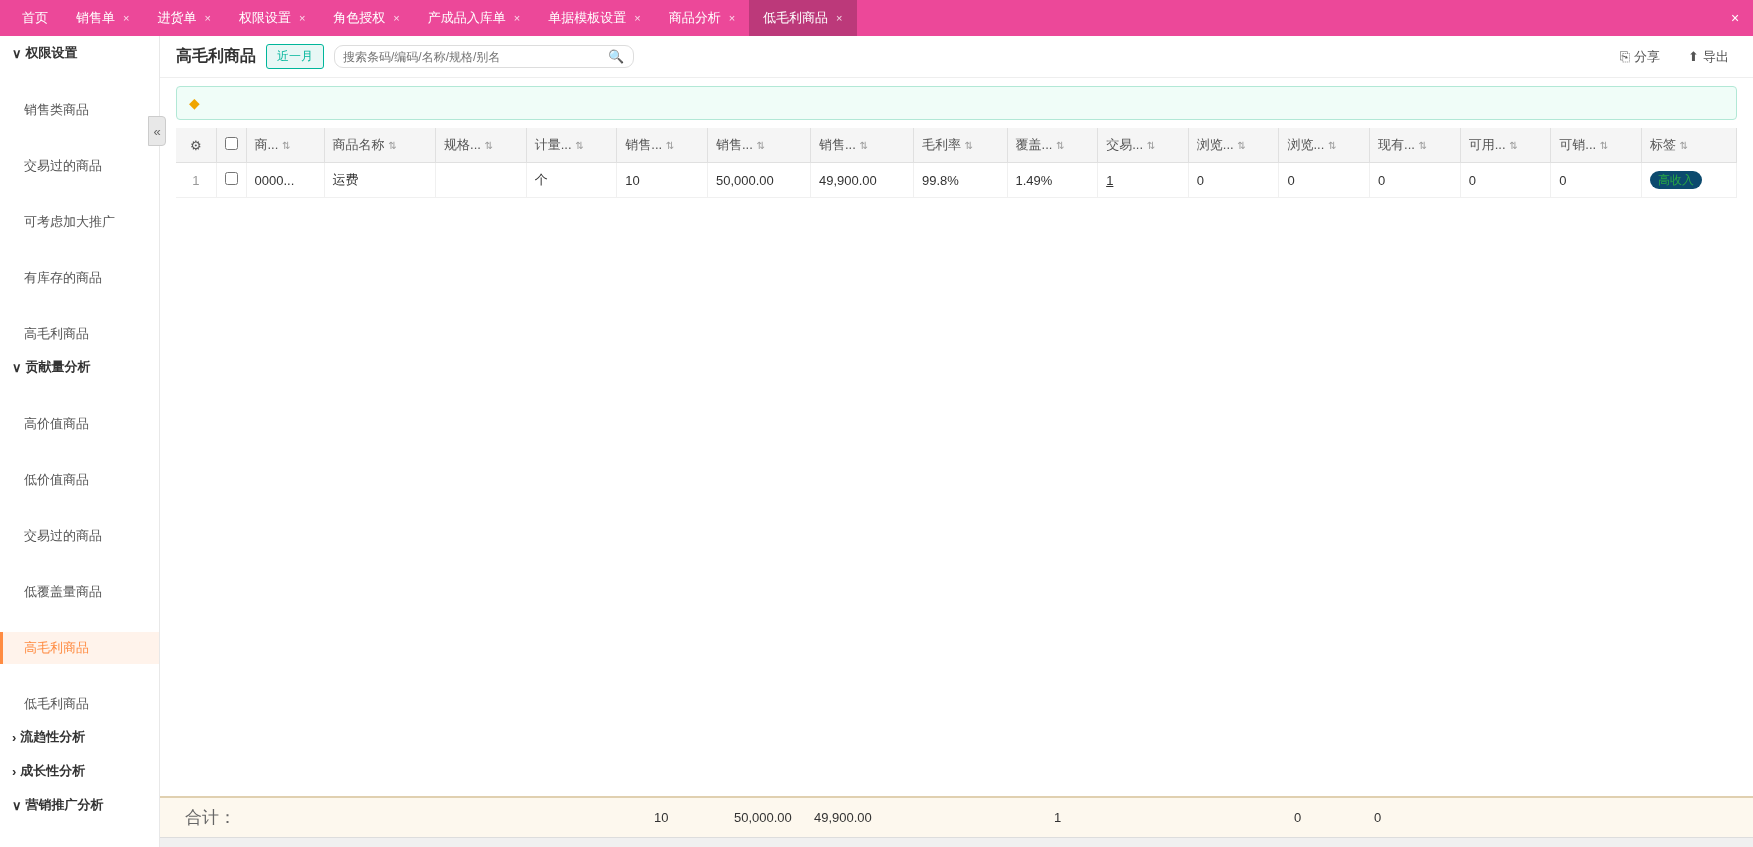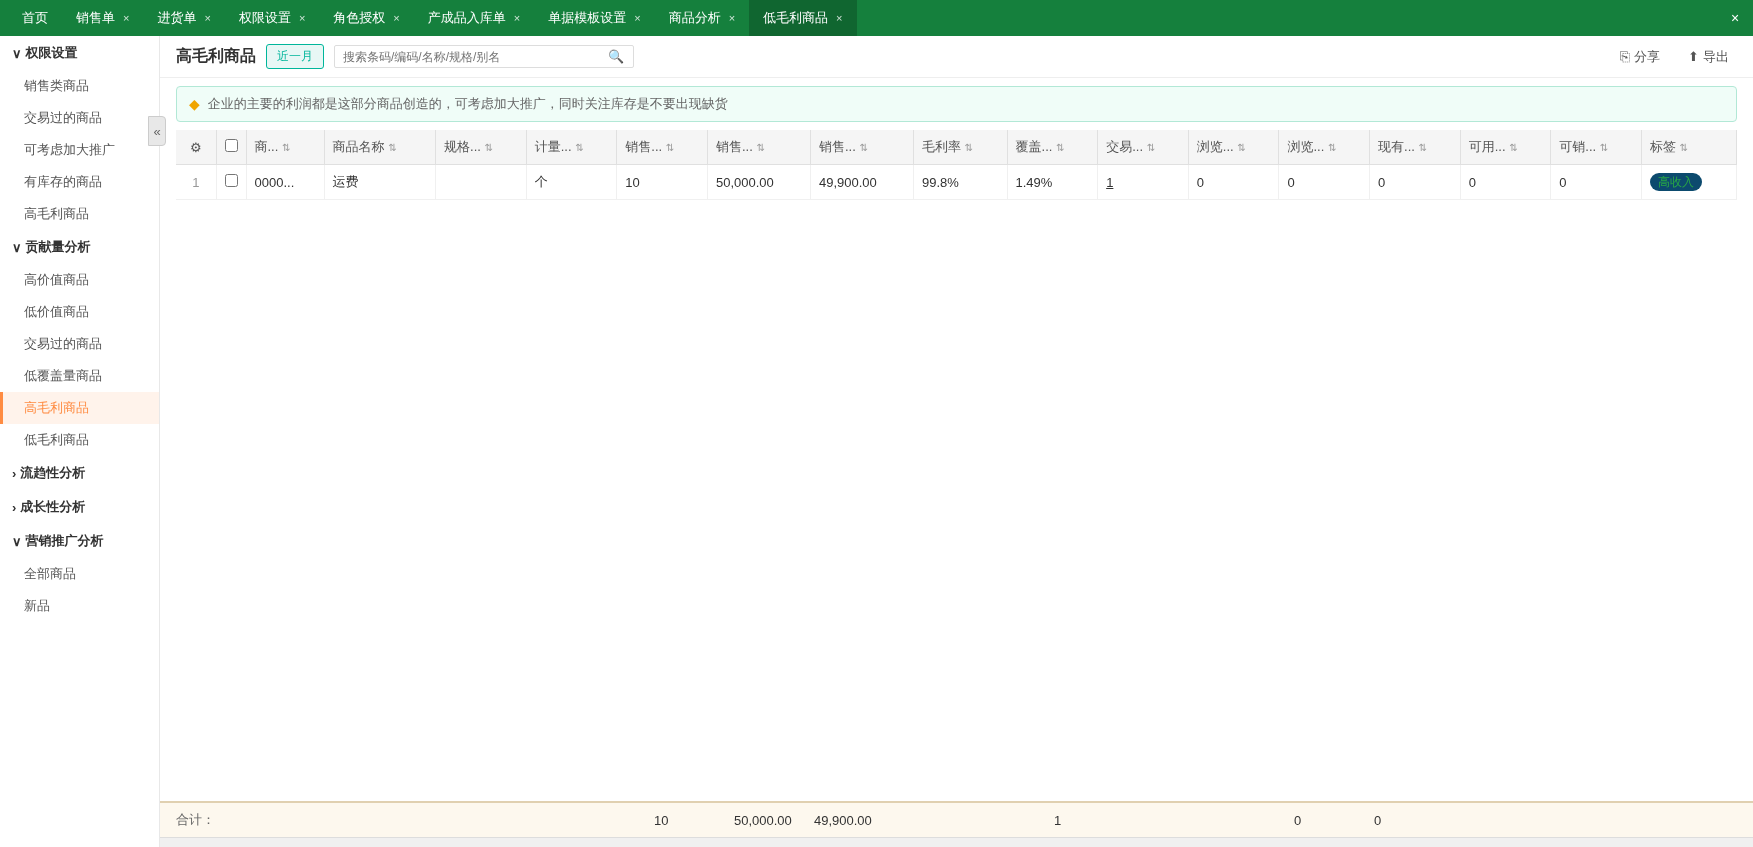--- a/index.html
+++ b/index.html
@@ -1,20 +1,20 @@
 <!DOCTYPE html>
 <html><head>
   <meta charset="utf-8">
   <style>
     * { box-sizing: border-box; margin: 0; padding: 0; font-family: 'Microsoft YaHei', Arial, sans-serif; font-size: 13px; }
     body { background: #f5f5f5; overflow: hidden; }
 
     
     .top-nav {
-      background: #15803d;
+      background: #ec4899;
       display: flex;
       align-items: center;
       height: 36px;
       padding: 0 8px;
       gap: 0;
     }
     .top-nav .nav-item {
       color: #fff;
       padding: 0 14px;
       height: 36px;
@@ -65,20 +65,21 @@
       color: #333;
       font-weight: bold;
       font-size: 13px;
       gap: 4px;
     }
     .sidebar-item {
       padding: 7px 12px 7px 24px;
       cursor: pointer;
       color: #555;
       font-size: 13px;
+      margin-top: 24px;
     }
     .sidebar-item.active {
       background: #fff3eb;
       color: #ff8c42;
       border-left: 3px solid #ff8c42;
       padding-left: 21px;
     }
 
     
     .content-area {
@@ -108,21 +109,21 @@
       color: #00b69b;
       padding: 3px 10px;
       border-radius: 3px;
       cursor: pointer;
       font-size: 12px;
     }
     .search-box {
       display: flex;
       align-items: center;
       border: 1px solid #ddd;
-      border-radius: 2px;
+      border-radius: 9px;
       padding: 3px 8px;
       gap: 6px;
       flex: 1;
       max-width: 300px;
     }
     .search-box input {
       border: none;
       outline: none;
       font-size: 12px;
       color: #999;
@@ -231,22 +232,23 @@
       background: #fdf8ee;
       border-top: 2px solid #e0d0b0;
       padding: 8px 16px;
       display: flex;
       align-items: center;
       gap: 0;
       flex-shrink: 0;
     }
     .footer-label {
       color: #666;
-      font-size: 13px;
+      font-size: 17px;
       min-width: 60px;
+      text-align: right;
     }
     .footer-cells {
       display: flex;
       flex: 1;
       gap: 0;
     }
     .footer-cell {
       padding: 0 8px;
       color: #333;
       font-size: 13px;
@@ -392,21 +394,20 @@
         </div>
         <div class="action-btn">
           <span>⬆</span>
           <span>导出</span>
         </div>
       </div>
     </div>
 
     <div class="info-banner">
       <span class="info-icon">◆</span>
-      <span>企业的主要的利润都是这部分商品创造的，可考虑加大推广，同时关注库存是不要出现缺货</span>
     </div>
 
     <div class="table-container">
       <table>
         <thead>
           <tr>
             <th style="width:40px;text-align:center;">
               <span>⚙</span>
             </th>
             <th style="width:30px;text-align:center;">

